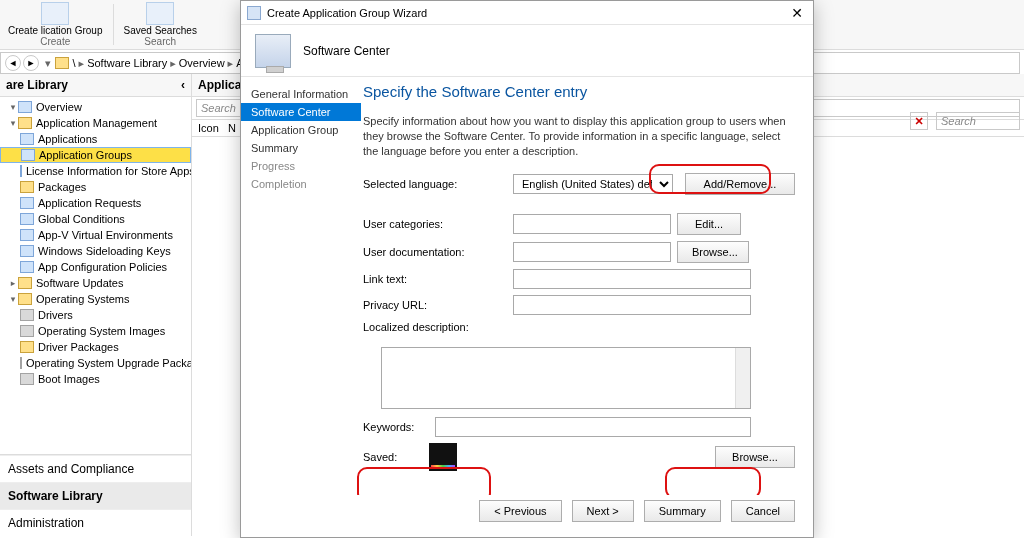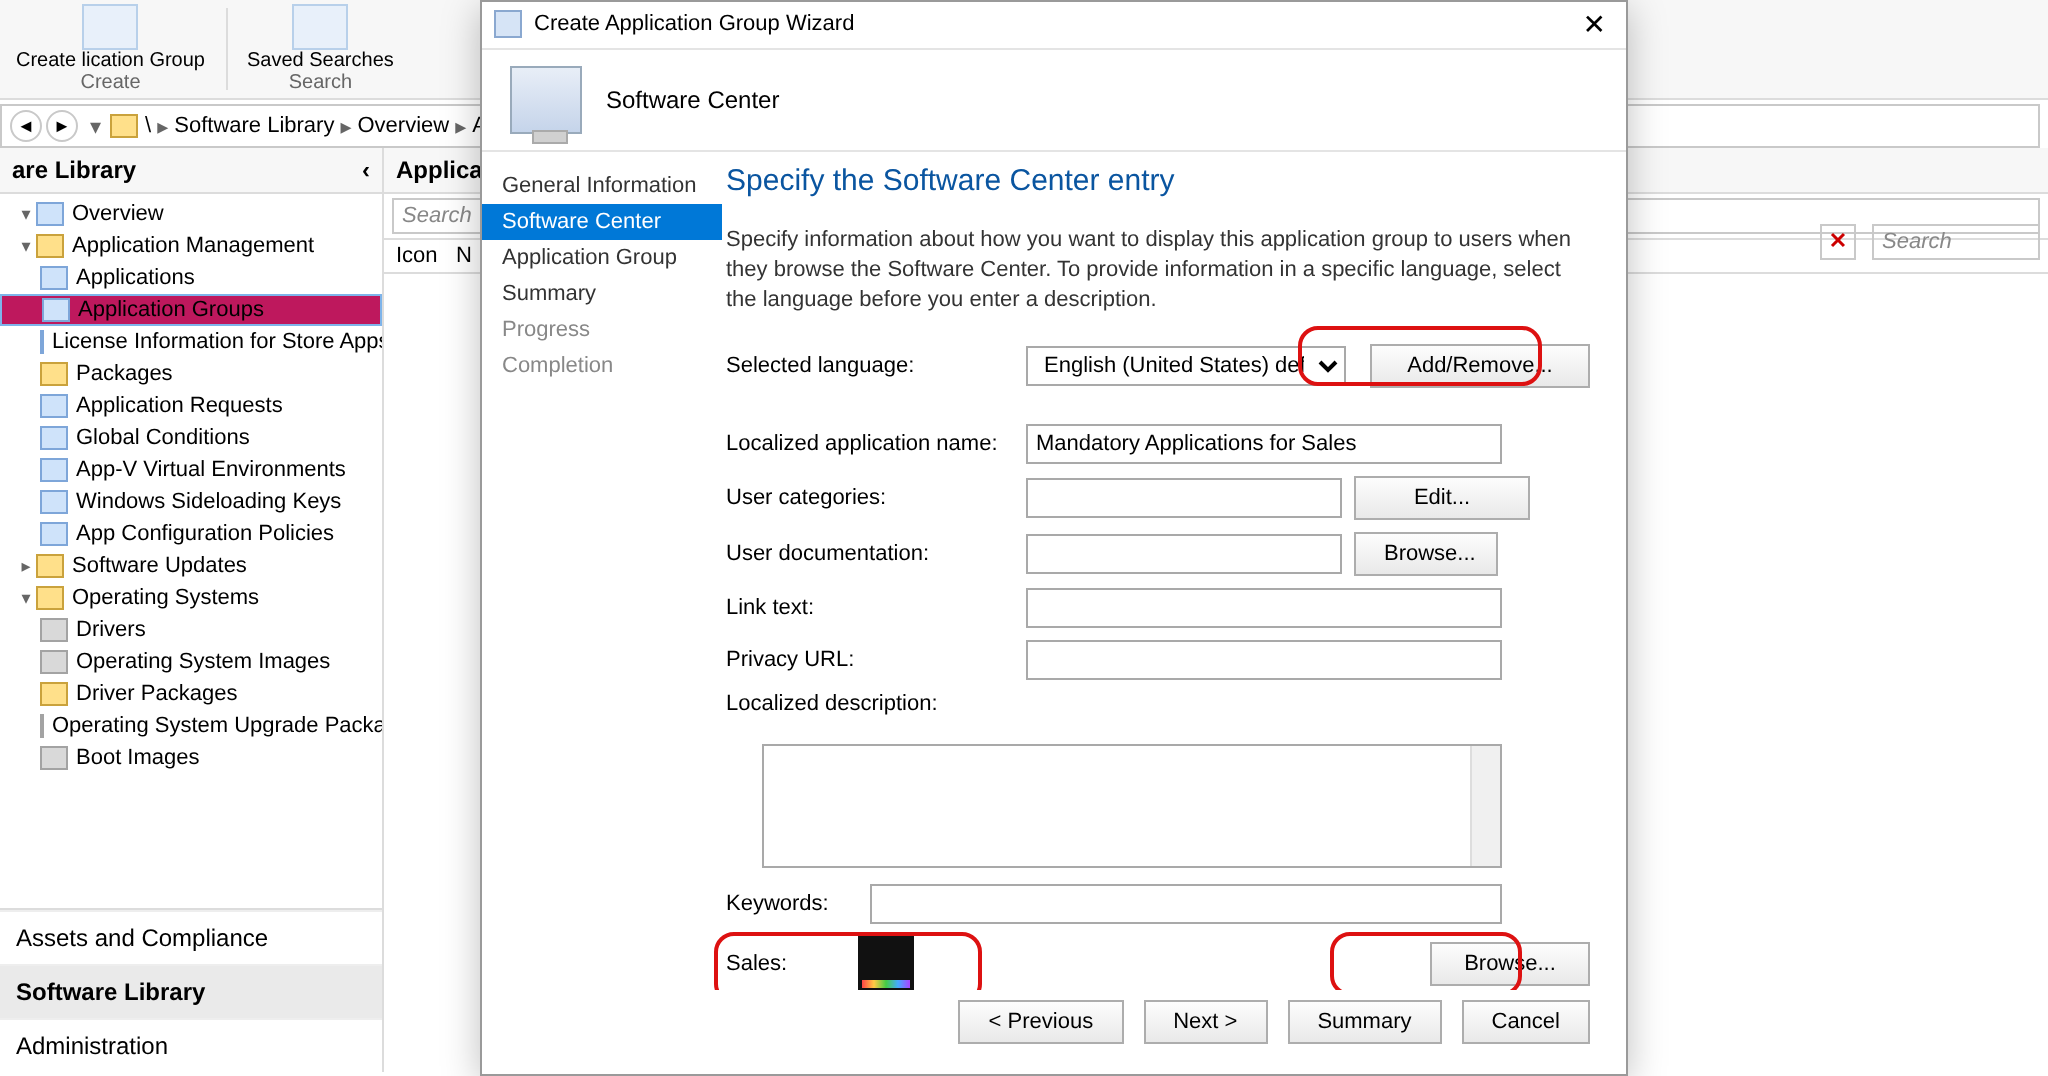--- a/index.html
+++ b/index.html
@@ -15,21 +15,21 @@
   .breadcrumb { height:22px; border:1px solid #c9c9c9; background:#fff; display:flex; align-items:center; padding:0 4px; margin:2px 4px 0 0; font-size:11px;}
   .breadcrumb .chev { color:#666; margin:0 3px;}
   .breadcrumb .nav-btn { width:16px; height:16px; border:1px solid #c9c9c9; border-radius:8px; margin-right:2px; display:inline-flex; align-items:center; justify-content:center; font-size:9px;}
   .breadcrumb .folder { width:14px;height:12px;background:#ffe08a;border:1px solid #caa23c; margin-right:4px;}
   .layout { display:flex; height:calc(100% - 76px);}
   .navpane { width:192px; border-right:1px solid #dcdcdc; display:flex; flex-direction:column; }
   .navpane-title { background:#f7f7f7; border-bottom:1px solid #dcdcdc; padding:4px 6px; font-weight:bold; font-size:12px; display:flex; justify-content:space-between; }
   .tree { flex:1 1 auto; overflow:hidden; padding:2px 0;}
   .tree-row { display:flex; align-items:center; padding:2px 4px 2px 8px; font-size:11px; white-space:nowrap;}
   .tree-row.child { padding-left:20px;}
-  .tree-row.selected { background:#be185d; border:1px solid #7eb4ea; padding-top:1px; padding-bottom:1px;}
+  .tree-row.selected { background:#fde047; border:1px solid #7eb4ea; padding-top:1px; padding-bottom:1px;}
   .tree-row .exp { width:10px; display:inline-flex; justify-content:center; color:#666; font-size:9px;}
   .tree-row .ic  { width:14px;height:12px; margin-right:4px; background:#ffe08a;border:1px solid #caa23c;}
   .tree-row .ic.blue { background:#cfe3fa;border-color:#7ea6d9;}
   .tree-row .ic.grey { background:#d9d9d9;border-color:#a3a3a3;}
   .wunderbar { border-top:1px solid #dcdcdc;margin-top:16px;}
   .wb-item { padding:6px 8px; border-top:1px solid #eee; font-size:12px;}
   .wb-item.active { background:#eaeaea; font-weight:bold;}
   .content { flex:1 1 auto; display:flex; flex-direction:column;}
   .content-head { background:#f7f7f7; border-bottom:1px solid #dcdcdc; padding:4px 6px; font-weight:bold; font-size:12px;}
   .searchrow { display:flex; border-bottom:1px solid #dcdcdc;}
@@ -242,28 +242,24 @@
         </select>
         <span style="width:12px"></span>
         <button class="btn" style="width:110px">Add/Remove...</button>
       </div>
 
       <div class="highlight" style="left:288px; top:87px; width:122px; height:30px;"></div>
 
       <div style="height:12px"></div>
 
       <div class="row">
-        <label>Localized application name:</label>
-        <input class="inp" style="width: 238px;" value="Mandatory Applications for Sales">
-      </div>
-      <div class="row">
         <label>User categories:</label>
         <input class="inp" style="width: 158px;">
         <span style="width:6px"></span>
-        <button class="btn" style="width:88px">Edit...</button>
+        <button class="btn" style="width:64px">Edit...</button>
       </div>
       <div class="row">
         <label>User documentation:</label>
         <input class="inp" style="width: 158px;">
         <span style="width:6px"></span>
         <button class="btn" style="width:72px">Browse...</button>
       </div>
       <div class="row">
         <label>Link text:</label>
         <input class="inp" style="width: 238px;">
@@ -278,21 +274,21 @@
       <div class="multiline" style="margin-left:18px;">
         <div class="scroll"></div>
       </div>
 
       <div class="row" style="margin-top:8px">
         <label style="width:72px">Keywords:</label>
         <input class="inp" style="width: 316px;">
       </div>
 
       <div class="row" style="margin-top:2px">
-        <label style="width:60px">Sales:</label>
+        <label style="width:60px">Saved:</label>
         <span class="icon-preview"></span>
         <span style="flex:1"></span>
         <button class="btn" style="width:80px">Browse...</button>
       </div>
 
       <div class="highlight" style="left:-4px; top:390px; width:134px; height:36px;"></div>
 
       <div class="highlight" style="left:304px; top:390px; width:96px; height:32px;"></div>
     </div>
   </div>

